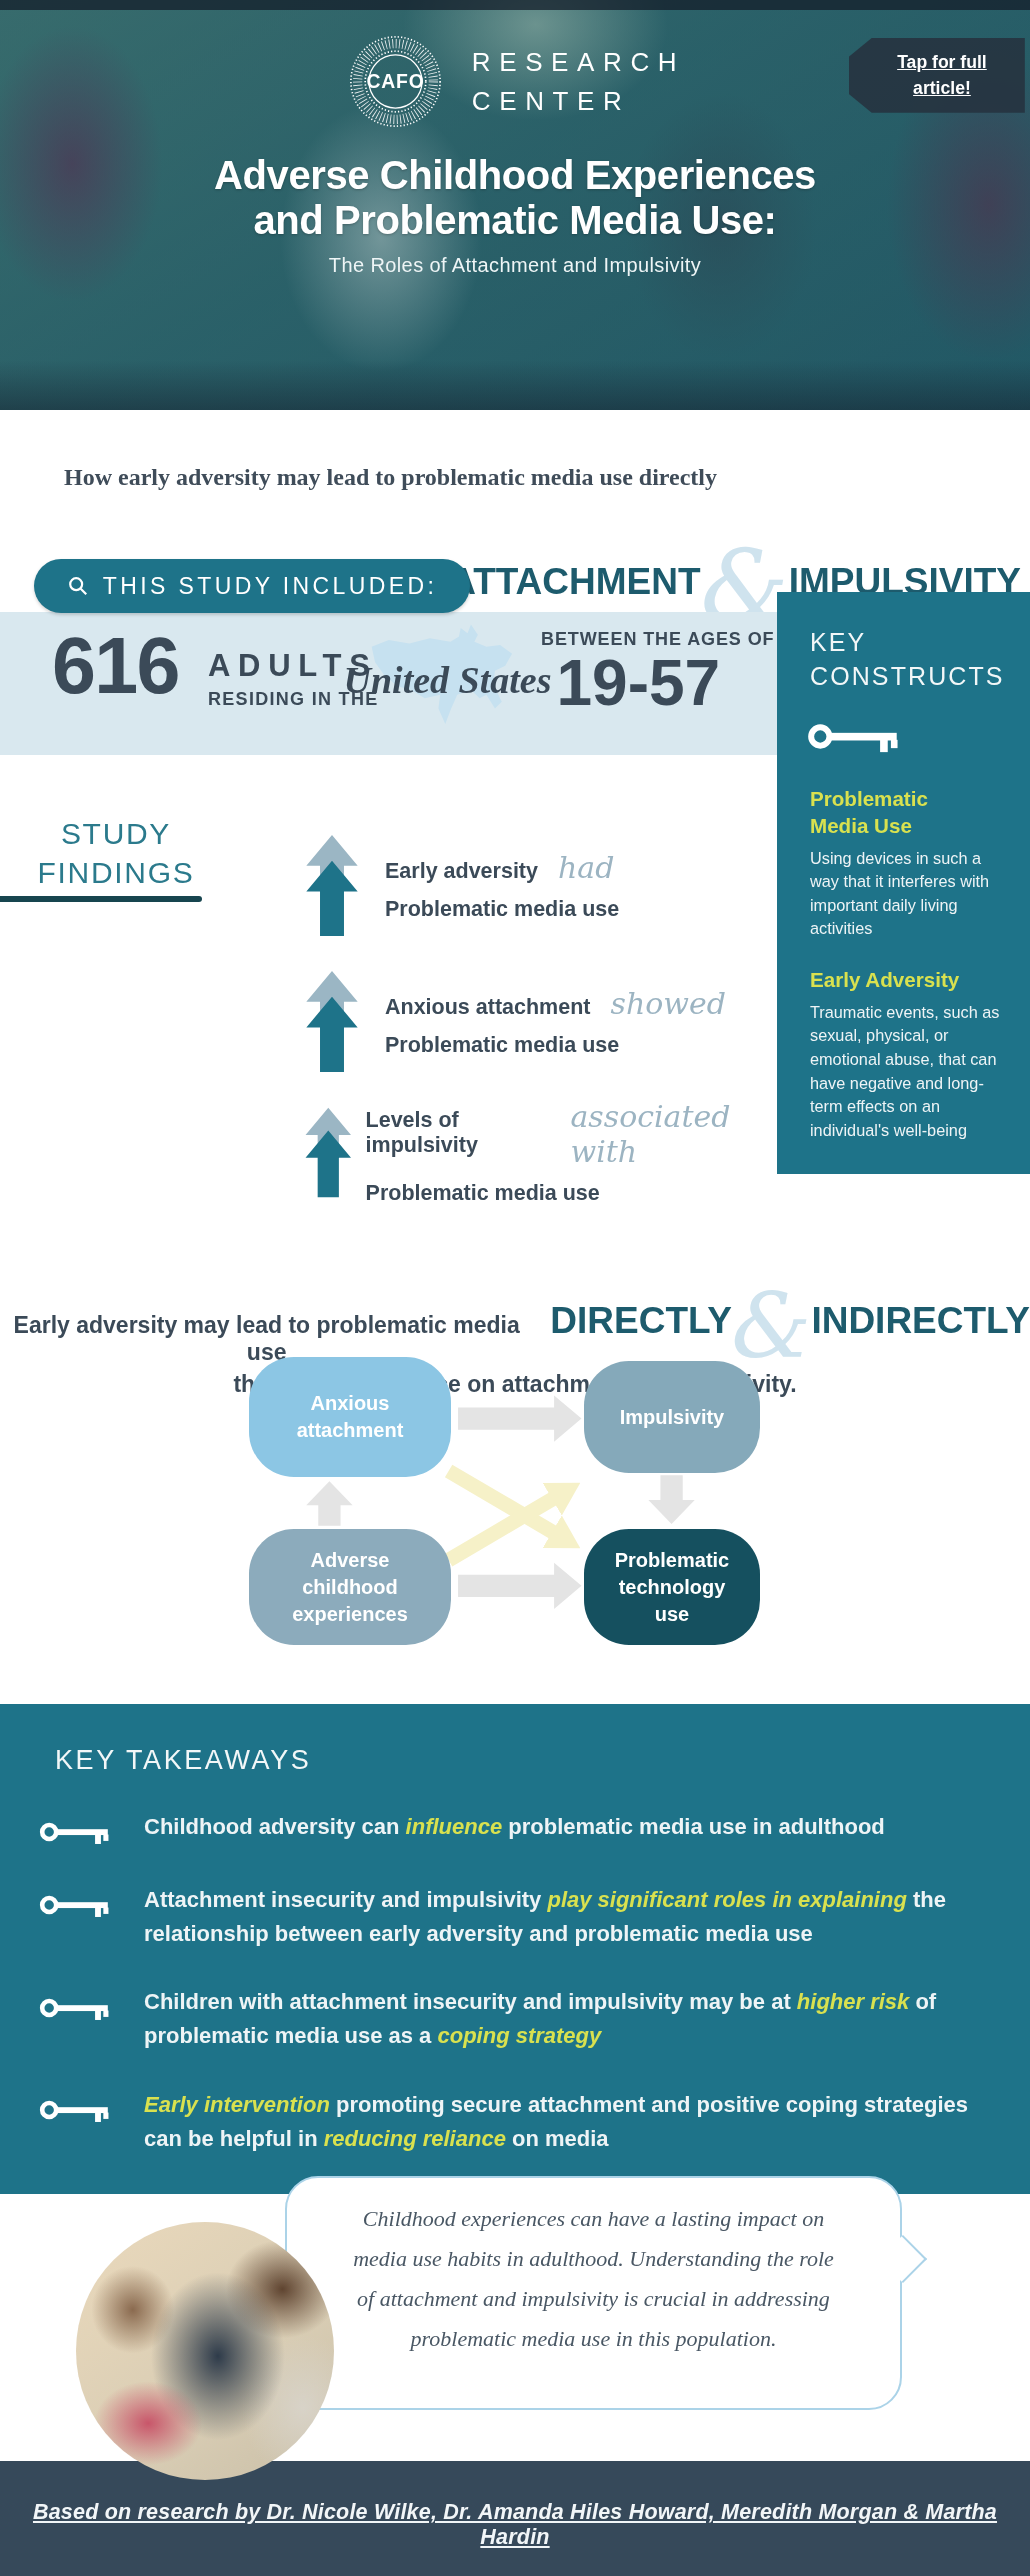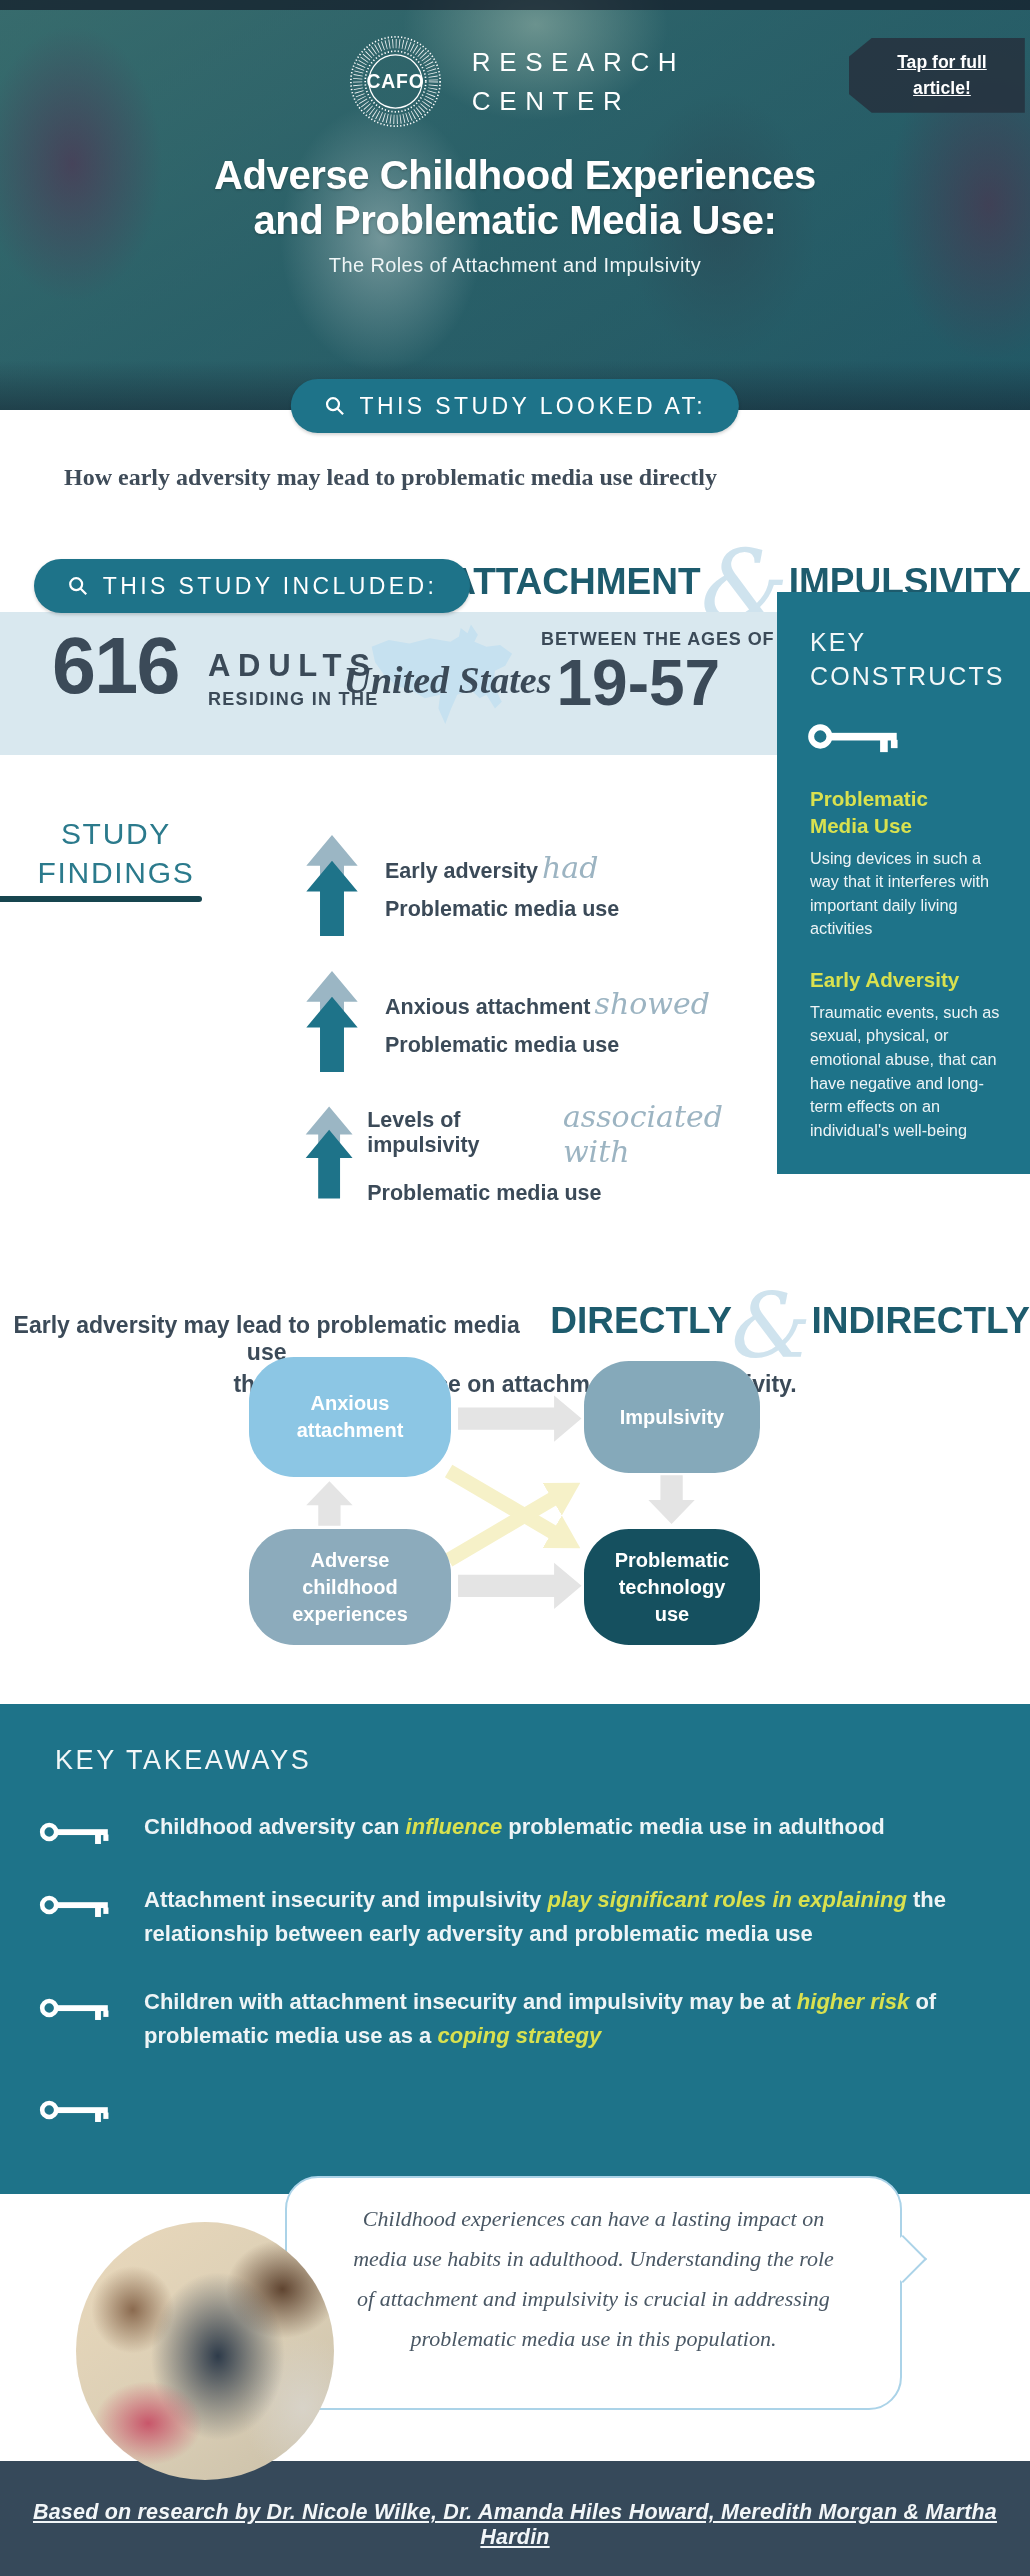--- a/index.html
+++ b/index.html
@@ -64,21 +64,21 @@
   .kc-body { color:#eef4f6; font-size:16.3px; line-height:1.45; }
   .kc-item + .kc-item { margin-top:26px; }
 
   
   .findings { position:absolute; left:0; top:756px; width:777px; height:500px; z-index:1; }
   .f-heading { position:absolute; left:26px; top:58px; width:180px; text-align:center; color:#2b7a8c; font-size:30px; letter-spacing:1.7px; line-height:1.3; font-weight:400; }
   .f-rule { position:absolute; left:0; top:140px; width:202px; height:6px; background:#17454f; border-radius:0 3.4px 3.4px 0; }
   .finding { position:absolute; left:301px; display:flex; align-items:center; gap:22px; }
   .f-line1 { display:flex; align-items:baseline; }
   .f-subject, .f-object { font-size:21.5px; font-weight:700; color:#3b4a58; }
-  .f-verb { font-family:"DejaVu Serif", serif; font-style:italic; font-size:30px; color:#9cb4c2; margin-left:4px; }
+  .f-verb { font-family:"DejaVu Serif", serif; font-style:italic; font-size:30px; color:#9cb4c2; margin-left:20px; }
   .f-object { margin-top:12px; }
 
   
   .pathways { position:absolute; left:0; top:1249px; width:1030px; text-align:center; z-index:1; }
   .pw-line1 { display:flex; justify-content:center; align-items:baseline; }
   .pw-lead { font-size:23px; font-weight:700; color:#3b4a58; }
   .pw-line2 { font-size:23px; font-weight:700; color:#3b4a58; margin-top:5.2px; }
 
   
   .diagram { position:absolute; left:215px; top:1344px; width:601px; height:343px; }
@@ -142,27 +142,20 @@
       <div>Adverse Childhood Experiences</div>
       <div>and Problematic Media Use:</div>
     </div>
     <div class="hero-sub">The Roles of Attachment and Impulsivity</div>
 
     <div class="badge">
       <a href="#">Tap for full article!</a>
     </div>
   </div>
 
-  <div class="pill pill-looked">
-    <svg width="22" height="22" viewBox="0 0 24 24">
-      <circle cx="10" cy="10" r="6.5" fill="none" stroke="#ffffff" stroke-width="2.4"></circle>
-      <line x1="15" y1="15" x2="21" y2="21" stroke="#ffffff" stroke-width="2.4"></line>
-    </svg>
-    <span>THIS STUDY LOOKED AT:</span>
-  </div>
 
   <div class="para-looked">
     <div class="l1">How early adversity may lead to problematic media use directly</div>
     <div class="para-line2">
       <span class="l2">and indirectly through its impact on</span>
       <span class="bigwords">
         <span class="bigword">ATTACHMENT</span>
         <span class="amp">&amp;</span>
         <span class="bigword">IMPULSIVITY</span>
       </span>
@@ -329,20 +322,21 @@
         <p><span>Children with attachment insecurity and impulsivity may be at </span><span class="hl">higher risk</span><span> of problematic media use as a </span><span class="hl">coping strategy</span></p>
       </div>
 
       <div class="tk-row">
         <svg width="79" height="34" viewBox="0 0 62 26">
           <circle cx="8" cy="13" r="5.5" fill="none" stroke="#ffffff" stroke-width="3.6"></circle>
           <rect x="13" y="10.8" width="41" height="4.6" fill="#ffffff"></rect>
           <rect x="44" y="15" width="4.6" height="7.4" fill="#ffffff"></rect>
           <rect x="50.5" y="15" width="4" height="5" fill="#ffffff"></rect>
         </svg>
+        <p><span class="hl">Early intervention</span><span> promoting secure attachment and positive coping strategies can be helpful in </span><span class="hl">reducing reliance</span><span> on media</span></p>
       </div>
 
     </div>
   </div>
 
   <div class="bubble">
     <div class="bubble-tail"></div>
     <div class="quote-text">Childhood experiences can have a lasting impact on media use habits in adulthood. Understanding the role of attachment and impulsivity is crucial in addressing problematic media use in this population.</div>
   </div>
 

